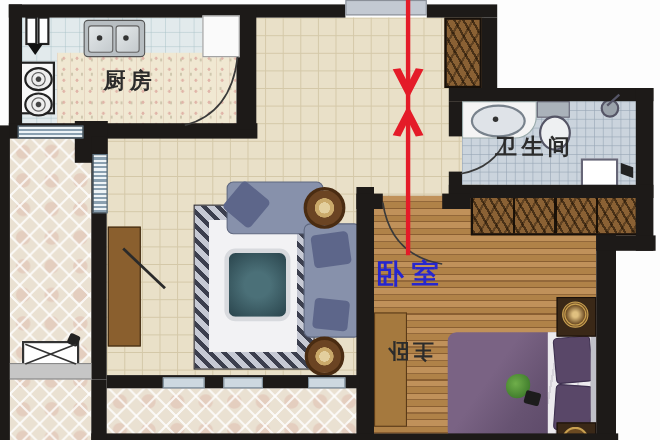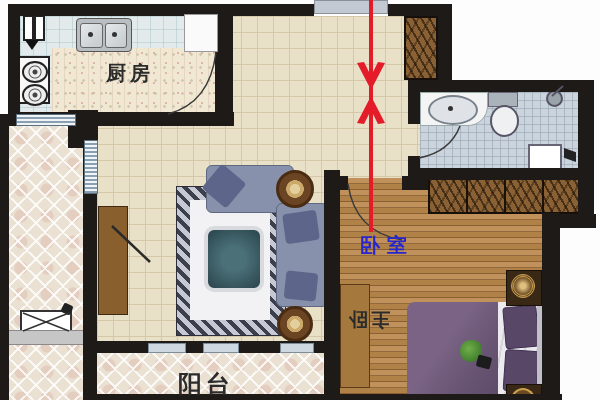--- a/index.html
+++ b/index.html
@@ -41,21 +41,21 @@
   .furn{z-index:2;}
   .hatch{background-color:#8a6134;
     background-image:repeating-linear-gradient(60deg,rgba(20,10,0,.55) 0 2px,transparent 2px 7px),
                      repeating-linear-gradient(120deg,rgba(20,10,0,.35) 0 2px,transparent 2px 10px),
                      repeating-linear-gradient(90deg,transparent 0 36px,rgba(0,0,0,.8) 36px 38px);
     border:2px solid #17100a;box-sizing:border-box;}
   .sofa{background:#8791ab;border:1px solid #5f6880;border-radius:6px;}
   .cushion{background:#5d668a;border-radius:4px;}
   .round-table{border-radius:50%;border:3px solid #4a2c12;
     background:radial-gradient(circle,#e3cf9e 0 22%,#caa96a 23% 38%,#6b4423 40%);}
-  .lbl{z-index:6;font-weight:bold;color:#2b2b2b;white-space:nowrap;text-align:right;}
+  .lbl{z-index:6;font-weight:bold;color:#2b2b2b;white-space:nowrap;text-align:left;}
   svg.overlay{position:absolute;left:0;top:0;z-index:5;pointer-events:none;}
 </style>
 </head>
 <body>
 
 <div id="plan">
 
   <div class="abs tile-beige" style="left:97px;top:16px;width:343px;height:325px;"></div>
   <div class="abs kitchen-floor" style="left:20px;top:16px;width:196px;height:101px;"></div>
   <div class="abs mat" style="left:52px;top:48px;width:163px;height:69px;"></div>
@@ -156,17 +156,17 @@
     <line x1="112" y1="226" x2="150" y2="262" stroke="#2a2a2a" stroke-width="2.5"></line>
     <line x1="23" y1="313" x2="69" y2="331" stroke="#333" stroke-width="1.5"></line>
     <line x1="69" y1="313" x2="23" y2="331" stroke="#333" stroke-width="1.5"></line>
     <line x1="552" y1="96" x2="563" y2="86" stroke="#556" stroke-width="2"></line>
     <line x1="371" y1="0" x2="371" y2="232" stroke="#e41b28" stroke-width="4"></line>
     <polygon points="371,90 357,63 364,62 371,76 378,62 385,63" fill="#e41b28"></polygon>
     <polygon points="371,96 357,123 364,124 371,110 378,124 385,123" fill="#e41b28"></polygon>
   </svg>
 
   <div class="abs lbl" style="left:94px;top:60px;width:60px;font-size:20px;letter-spacing:4px;">厨房</div>
-  <div class="abs lbl" style="left:342px;top:232px;width:72px;font-size:20px;letter-spacing:7px;color:#2626cf;">卧室</div>
+  <div class="abs lbl" style="left:450px;top:120px;width:84px;font-size:20px;letter-spacing:4px;">卫生间</div>
+  <div class="abs lbl" style="left:342px;top:232px;width:72px;font-size:25px;letter-spacing:7px;color:#2626cf;">卧室</div>
   <div class="abs lbl" style="left:346px;top:306px;width:48px;font-size:19px;letter-spacing:3px;transform:rotate(180deg);">主卧</div>
-  <div class="abs lbl" style="left:172px;top:368px;width:62px;font-size:24px;letter-spacing:4px;">阳台</div>
 
 </div>
 
 </body></html>

